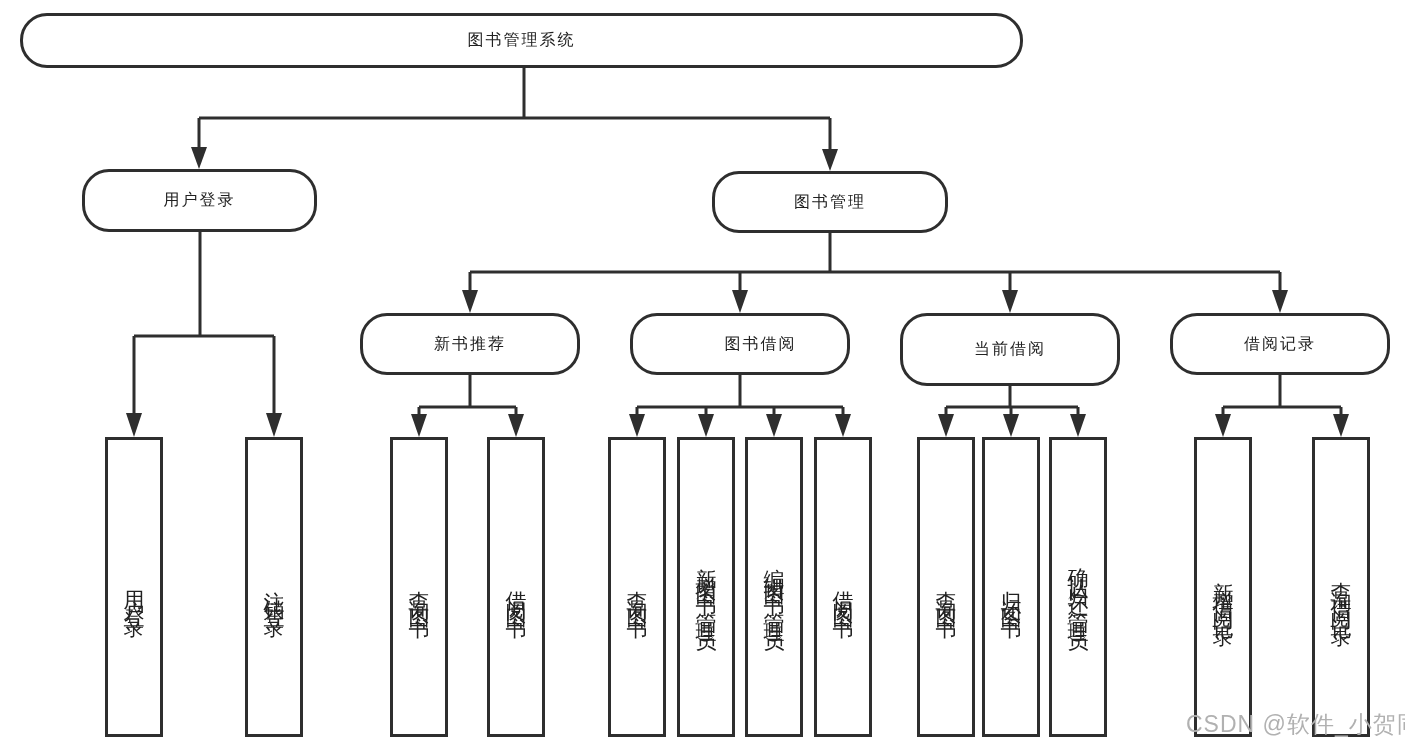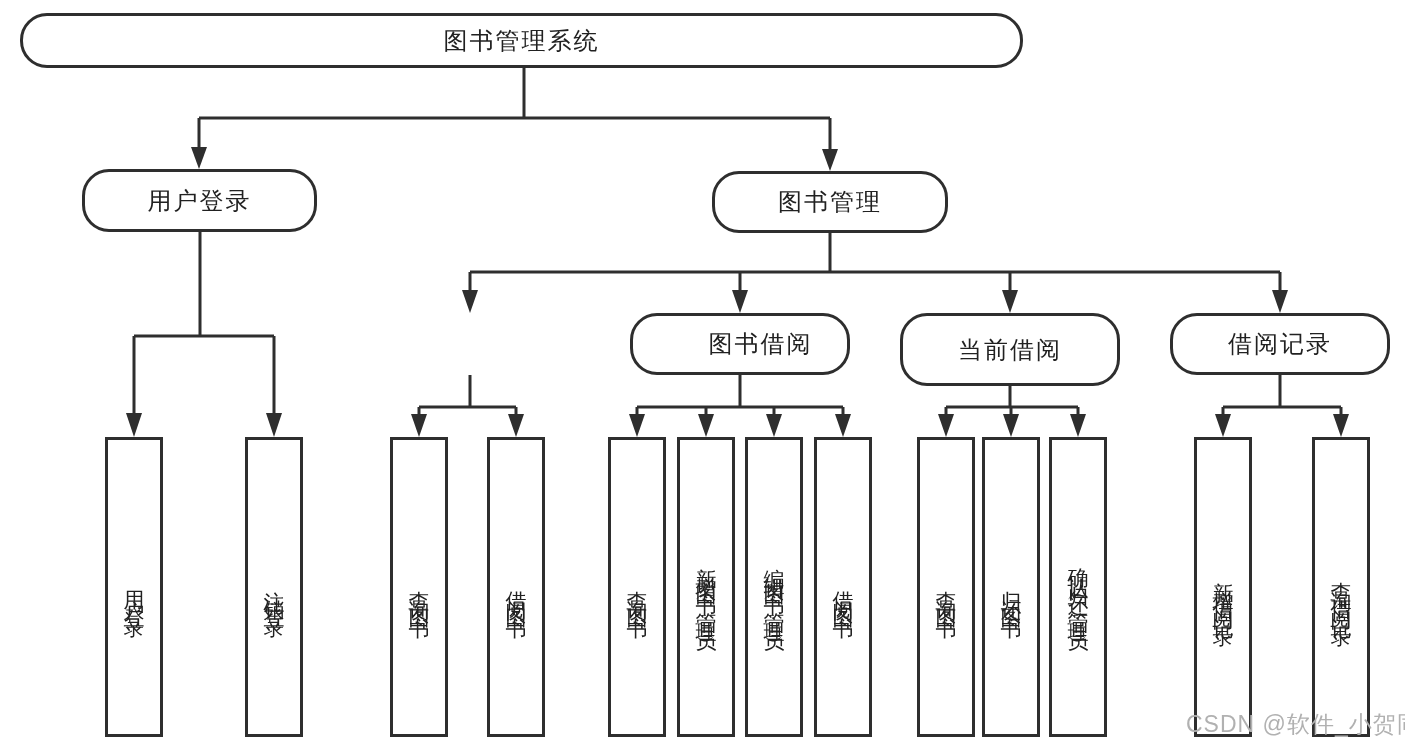--- a/index.html
+++ b/index.html
@@ -39,21 +39,21 @@
     box-sizing:border-box;
     border:3px solid var(--line);
     background:#fff;
     display:flex;
     align-items:center;
     justify-content:center;
     color:var(--text);
     z-index:2;
   }
   .hbox{
-    font-size:24px;
+    font-size:16px;
     letter-spacing:2px;
     white-space:nowrap;
     border-radius:27px;
   }
   .vbox span{
     writing-mode:vertical-rl;
     text-orientation:mixed;
     font-size:21px;
     letter-spacing:9px;
     margin-bottom:-9px;
@@ -115,20 +115,23 @@
     <span>图书管理系统</span>
   </div>
 
   <div class="node hbox" style="left:82px;top:169px;width:235px;height:63px;">
     <span>用户登录</span>
   </div>
   <div class="node hbox" style="left:712px;top:171px;width:236px;height:62px;">
     <span>图书管理</span>
   </div>
 
+  <div class="node hbox" style="left:360px;top:313px;width:220px;height:62px;">
+    <span>新书推荐</span>
+  </div>
   <div class="node hbox" style="left:630px;top:313px;width:220px;height:62px;padding-left:41px;">
     <span>图书借阅</span>
   </div>
   <div class="node hbox" style="left:900px;top:313px;width:220px;height:73px;">
     <span>当前借阅</span>
   </div>
   <div class="node hbox" style="left:1170px;top:313px;width:220px;height:62px;">
     <span>借阅记录</span>
   </div>
 

